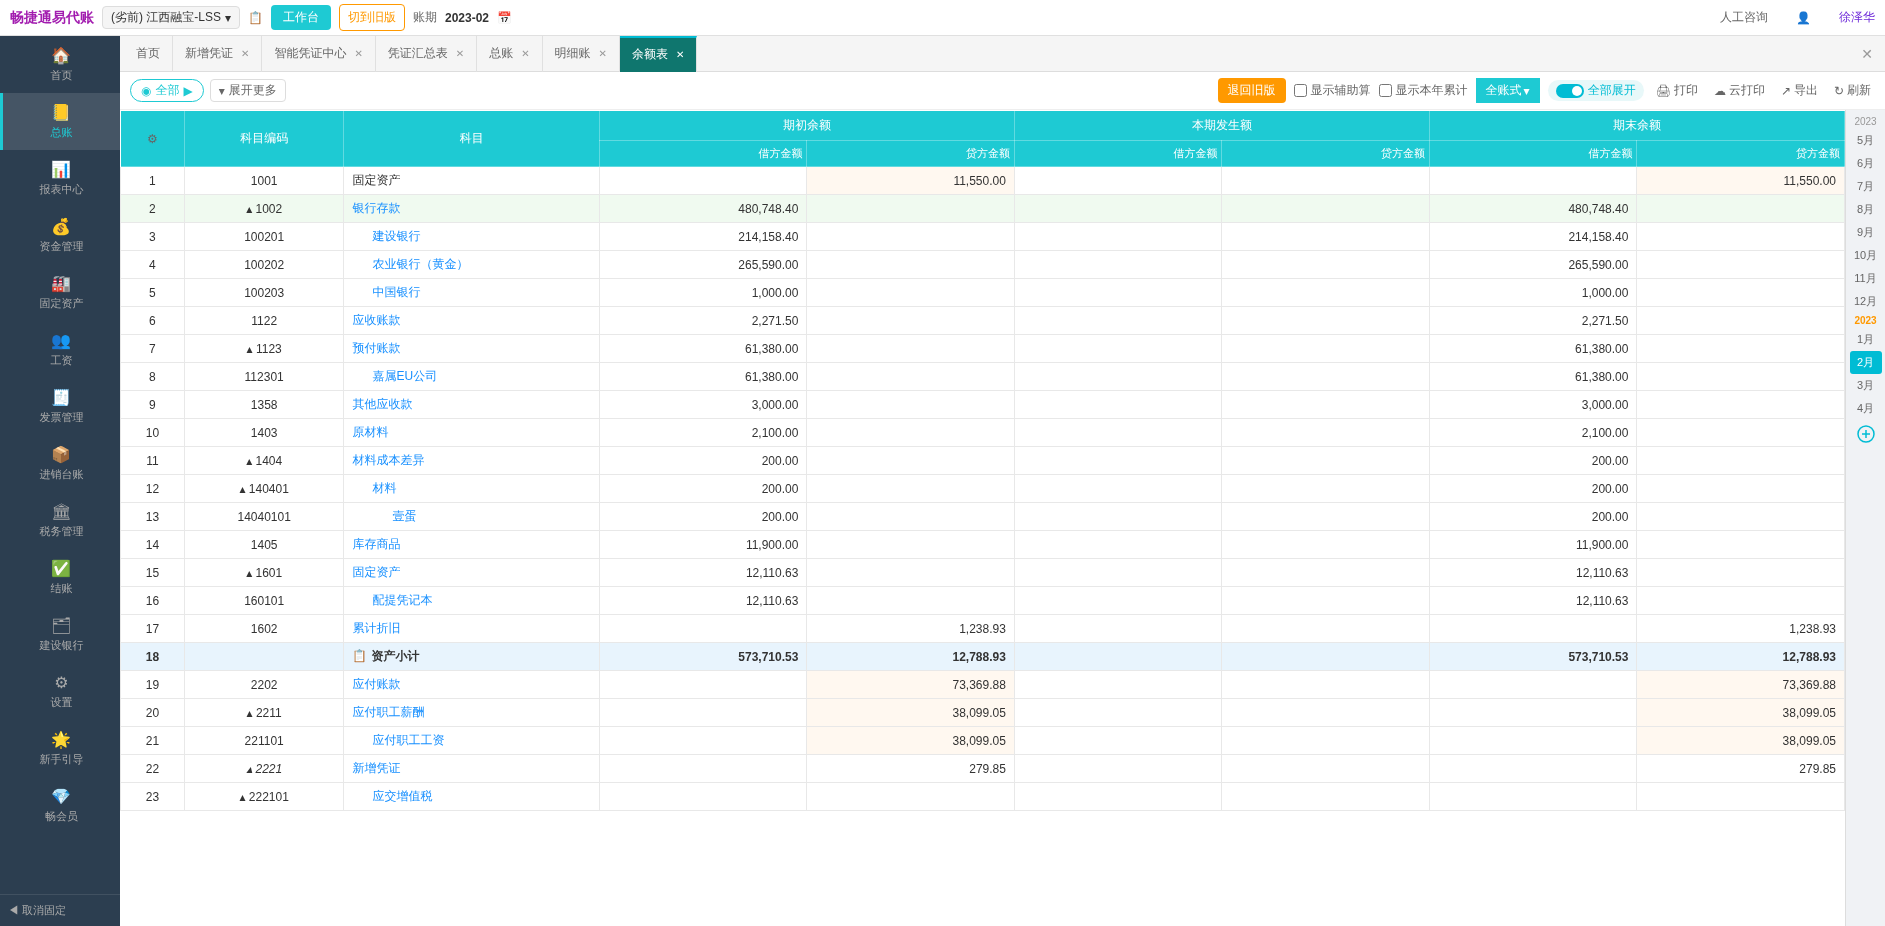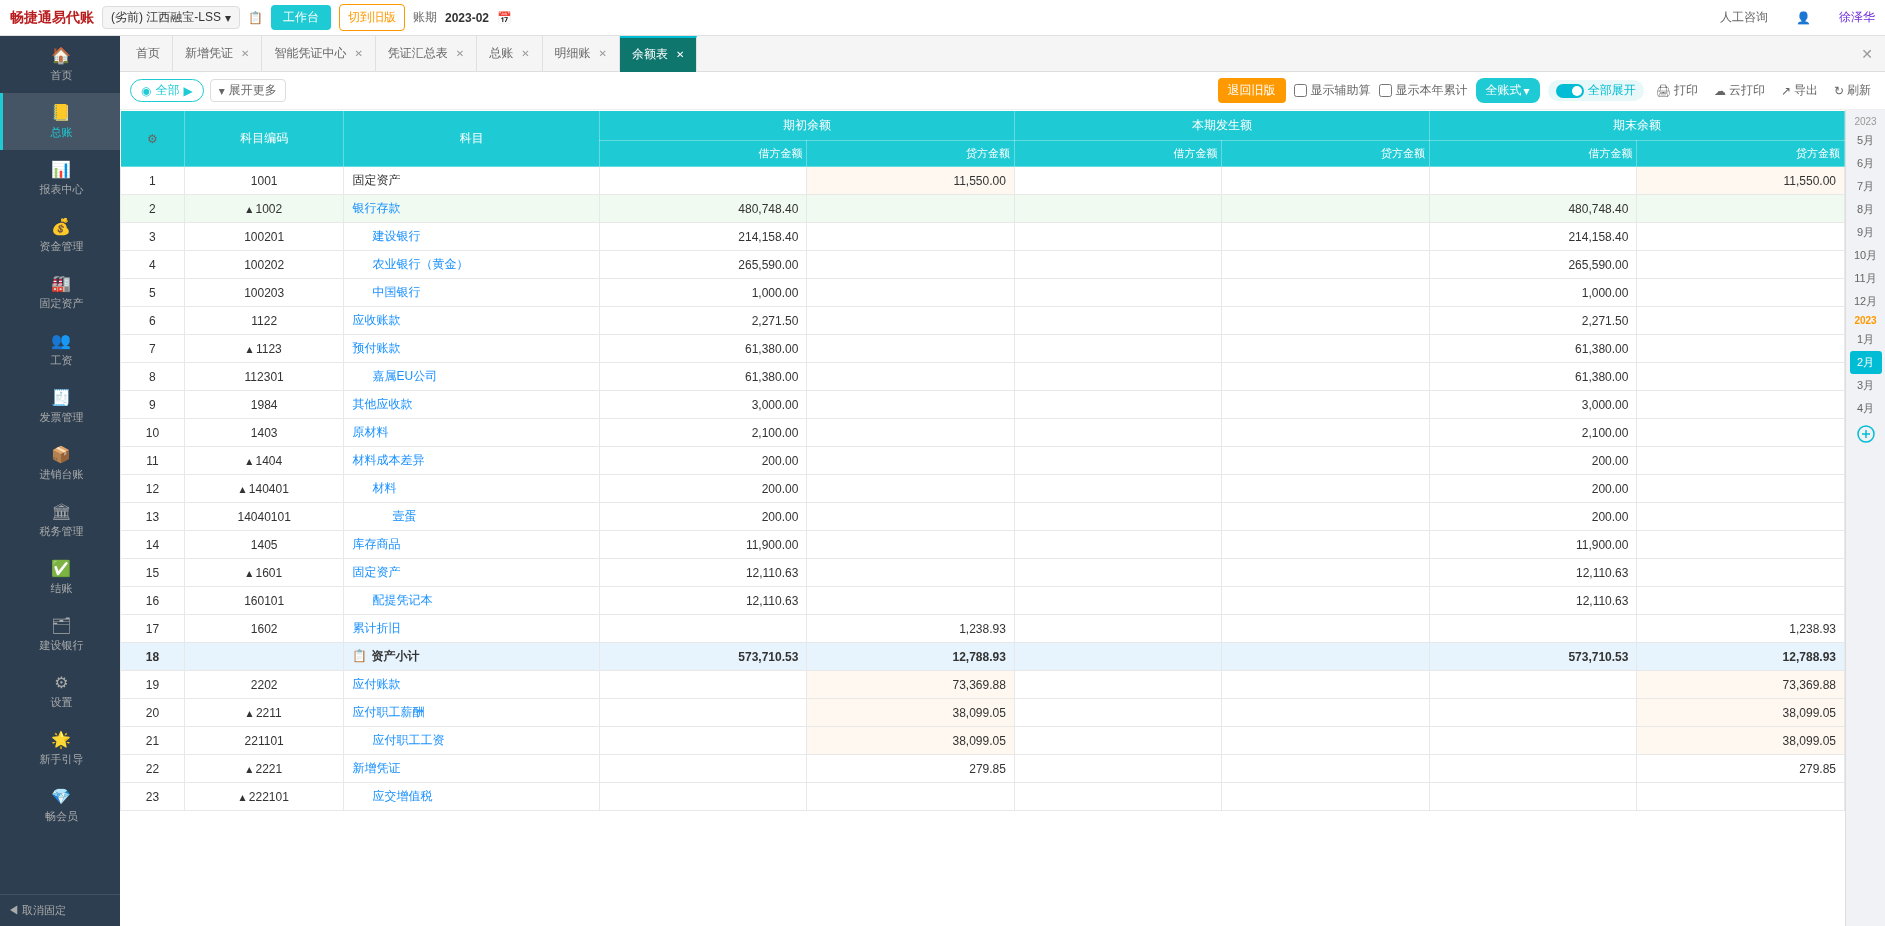--- a/index.html
+++ b/index.html
@@ -4,21 +4,21 @@
   <style>
     * { box-sizing: border-box; margin: 0; padding: 0; }
     body { font-family: 'Microsoft YaHei', Arial, sans-serif; font-size: 12px; background: #f0f2f5; overflow: hidden; }
 
     
     .top-bar {
       display: flex; align-items: center; height: 36px;
       background: #fff; border-bottom: 1px solid #e0e0e0;
       padding: 0 10px; gap: 8px;
     }
-    .logo { color: #b91c1c; font-size: 14px; font-weight: bold; white-space: nowrap; }
+    .logo { color: #a21caf; font-size: 14px; font-weight: bold; white-space: nowrap; }
     .company-selector {
       display: flex; align-items: center; gap: 4px;
       background: #f5f5f5; border: 1px solid #ddd; border-radius: 4px;
       padding: 2px 8px; cursor: pointer; font-size: 12px; color: #333;
     }
     .workbench-btn {
       background: #1ecad3; color: #fff; border: none; border-radius: 4px;
       padding: 4px 12px; cursor: pointer; font-size: 12px;
     }
     .switch-btn {
@@ -82,21 +82,21 @@
       border: 1px solid #ddd; border-radius: 4px; padding: 2px 8px;
       color: #666; font-size: 12px; cursor: pointer; background: #fff;
     }
     .toolbar-right { margin-left: auto; display: flex; align-items: center; gap: 8px; }
     .return-btn {
       background: #ff9900; color: #fff; border: none; border-radius: 4px;
       padding: 4px 10px; cursor: pointer; font-size: 12px;
     }
     .checkbox-group { display: flex; align-items: center; gap: 4px; font-size: 12px; color: #666; }
     .style-btn {
-      background: #1ecad3; color: #fff; border: none; border-radius: 8px;
+      background: #1ecad3; color: #fff; border: none; border-radius: 0;
       padding: 4px 10px; cursor: pointer; font-size: 12px;
       display: flex; align-items: center; gap: 2px; justify-content: center;
     }
     .toggle-group {
       display: flex; align-items: center; gap: 4px;
       background: #e8f8f9; border-radius: 12px; padding: 2px 8px;
       font-size: 12px; color: #00bcd4; cursor: pointer;
     }
     .toggle-switch {
       width: 28px; height: 14px; background: #00bcd4; border-radius: 7px;
@@ -431,21 +431,21 @@
                 <td class="col-name" style="padding-left: 28px;"><a class="link-text" href="#">嘉属EU公司</a></td>
                 <td class="col-amount" style="text-align: right;">61,380.00</td>
                 <td class="col-amount" style="text-align: right;"></td>
                 <td class="col-amount" style="text-align: right;"></td>
                 <td class="col-amount" style="text-align: right;"></td>
                 <td class="col-amount" style="text-align: right;">61,380.00</td>
                 <td class="col-amount" style="text-align: right;"></td>
               </tr>
               <tr>
                 <td class="col-no">9</td>
-                <td class="col-code" style="text-align: center;">1984</td>
+                <td class="col-code" style="text-align: center;">1358</td>
                 <td class="col-name" style="padding-left: 8px;"><a class="link-text" href="#">其他应收款</a></td>
                 <td class="col-amount" style="text-align: right;">3,000.00</td>
                 <td class="col-amount" style="text-align: right;"></td>
                 <td class="col-amount" style="text-align: right;"></td>
                 <td class="col-amount" style="text-align: right;"></td>
                 <td class="col-amount" style="text-align: right;">3,000.00</td>
                 <td class="col-amount" style="text-align: right;"></td>
               </tr>
               <tr>
                 <td class="col-no">10</td>
@@ -574,21 +574,21 @@
                 <td class="col-name" style="padding-left: 28px;"><a class="link-text" href="#">应付职工工资</a></td>
                 <td class="col-amount" style="text-align: right;"></td>
                 <td class="col-amount" style="text-align: right; background: rgb(255, 248, 240);">38,099.05</td>
                 <td class="col-amount" style="text-align: right;"></td>
                 <td class="col-amount" style="text-align: right;"></td>
                 <td class="col-amount" style="text-align: right;"></td>
                 <td class="col-amount" style="text-align: right; background: rgb(255, 248, 240);">38,099.05</td>
               </tr>
               <tr>
                 <td class="col-no">22</td>
-                <td class="col-code" style="text-align: center;">▴ 2221</td>
+                <td class="col-code" style="text-align: center; font-style: italic;">▴ 2221</td>
                 <td class="col-name" style="padding-left: 8px;"><a class="link-text" href="#">新增凭证</a></td>
                 <td class="col-amount" style="text-align: right;"></td>
                 <td class="col-amount" style="text-align: right;">279.85</td>
                 <td class="col-amount" style="text-align: right;"></td>
                 <td class="col-amount" style="text-align: right;"></td>
                 <td class="col-amount" style="text-align: right;"></td>
                 <td class="col-amount" style="text-align: right;">279.85</td>
               </tr>
               <tr>
                 <td class="col-no">23</td>

